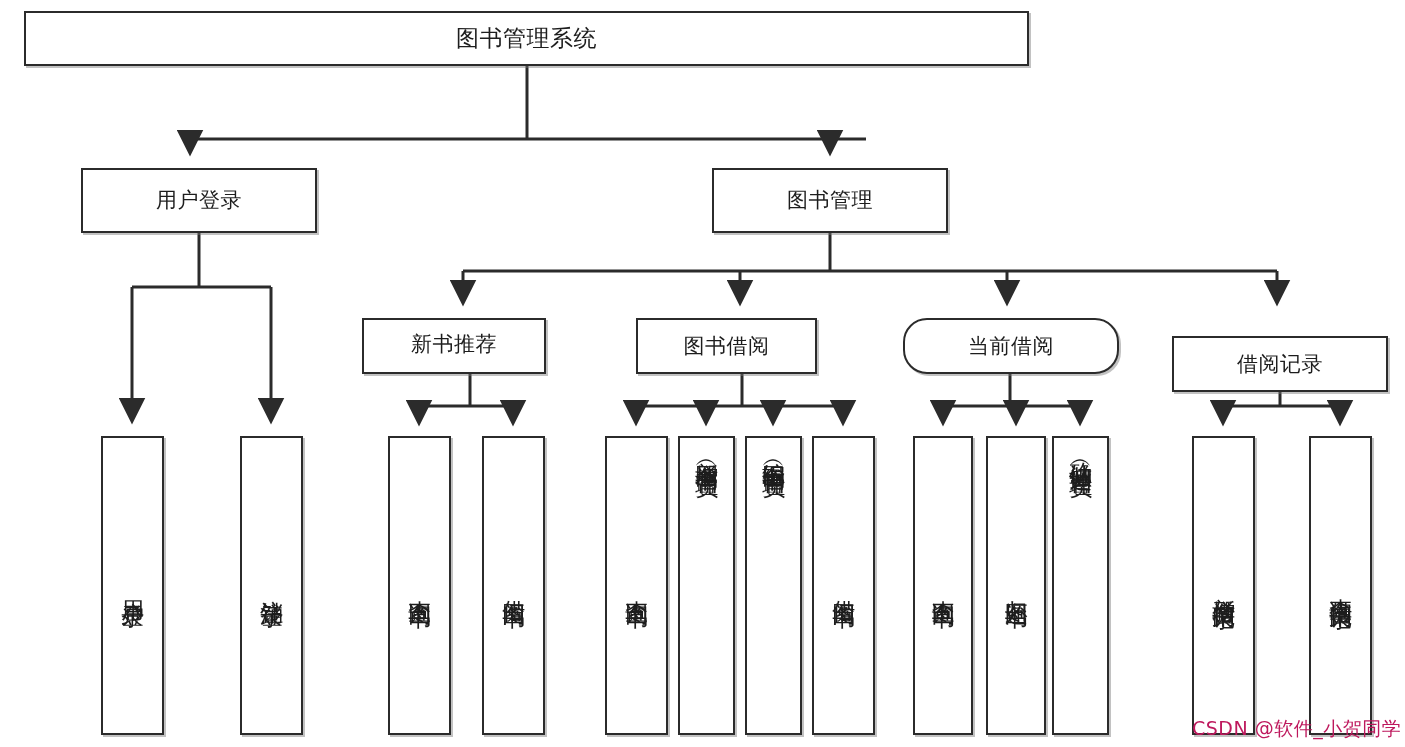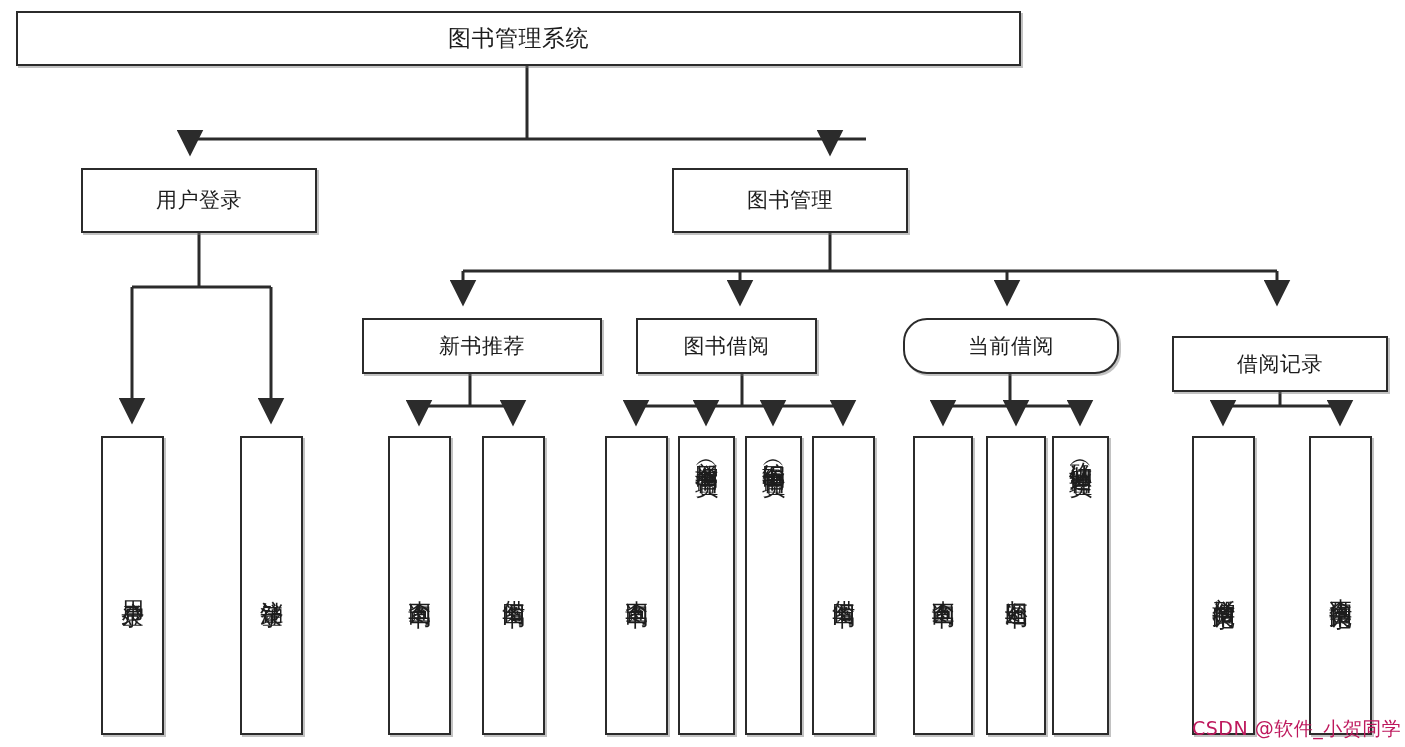--- a/index.html
+++ b/index.html
@@ -122,32 +122,32 @@
       <path d="M1016,406 L1016,422" marker-end="url(#arrow)"></path>
       <path d="M1080,406 L1080,422" marker-end="url(#arrow)"></path>
 
       <path d="M1280,374 L1280,406"></path>
       <path d="M1223,406 L1340,406"></path>
       <path d="M1223,406 L1223,422" marker-end="url(#arrow)"></path>
       <path d="M1340,406 L1340,422" marker-end="url(#arrow)"></path>
     </g>
   </svg>
 
-  <div class="node root" style="left:16px; top:11px; width:1005px; height:55px;">
+  <div class="node root" style="left:24px; top:11px; width:1005px; height:55px;">
     <span class="label">图书管理系统</span>
   </div>
 
   <div class="node branch" style="left:81px; top:168px; width:236px; height:65px;">
     <span class="label">用户登录</span>
   </div>
-  <div class="node branch" style="left:672px; top:168px; width:236px; height:65px;">
+  <div class="node branch" style="left:712px; top:168px; width:236px; height:65px;">
     <span class="label">图书管理</span>
   </div>
 
-  <div class="node sub" style="left:362px; top:318px; width:240px; height:56px;">
+  <div class="node sub" style="left:362px; top:318px; width:184px; height:56px;font-family:Liberation Mono, monospace;">
     <span class="label">新书推荐</span>
   </div>
   <div class="node sub" style="left:636px; top:318px; width:181px; height:56px;">
     <span class="label">图书借阅</span>
   </div>
   <div class="node sub" style="left:903px; top:318px; width:216px; height:56px;border-radius:24px;">
     <span class="label">当前借阅</span>
   </div>
   <div class="node sub" style="left:1172px; top:336px; width:216px; height:56px;">
     <span class="label">借阅记录</span>

